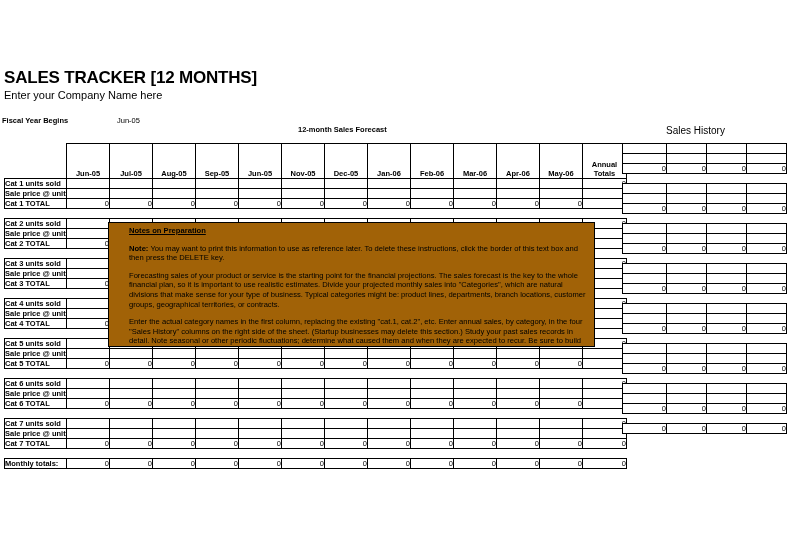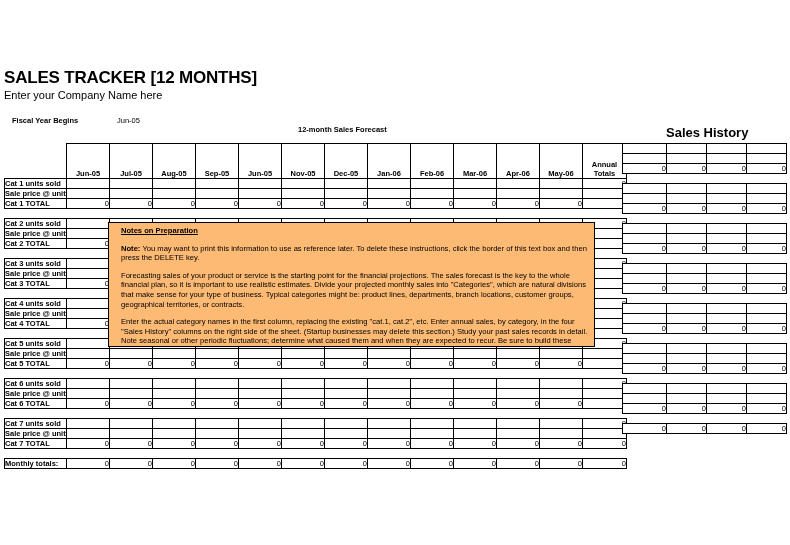--- a/index.html
+++ b/index.html
@@ -32,43 +32,43 @@
     white-space: nowrap;
   }
   .subtitle {
     position: absolute;
     left: 4px; top: 89px;
     font-size: 11px;
     white-space: nowrap;
   }
   .fy-label {
     position: absolute;
-    left: 12px; top: 116px;
+    left: 2px; top: 116px;
     font-size: 7.5px;
     font-weight: bold;
     white-space: nowrap;
   }
   .fy-value {
     position: absolute;
     left: 117px; top: 116px;
     font-size: 7.5px;
     white-space: nowrap;
   }
   .band-forecast {
     position: absolute;
     left: 298px; top: 125px;
     font-size: 7.5px;
     font-weight: bold;
     white-space: nowrap;
   }
   .band-history {
     position: absolute;
     left: 666px; top: 125px;
-    font-size: 13px;
-    font-weight: bold;
+    font-size: 10px;
+    font-weight: normal;
     white-space: nowrap;
     text-align: right;
   }
 
   
   .grid {
     position: absolute;
     border-collapse: collapse;
     table-layout: fixed;
     font-size: 7.5px;
@@ -134,24 +134,24 @@
   .head-row td { height: 34px; vertical-align: bottom; }
   .head-cm { line-height: 8.5px; padding-bottom: 1px; }
 
   
   #notes-box {
     position: absolute;
     left: 108px;
     top: 222px;
     width: 487px;
     height: 125px;
-    background: #fdba74;
+    background: #a16207;
     border: 1px solid #000000;
     box-sizing: border-box;
-    padding: 3px 4px 0 12px;
+    padding: 3px 4px 0 20px;
     font-size: 7.6px;
     line-height: 9.6px;
     overflow: hidden;
   }
   #notes-box .n-title {
     font-weight: bold;
     text-decoration: underline;
     margin: 0 0 8px 0;
   }
   #notes-box p { margin: 0 0 8px 0; }

